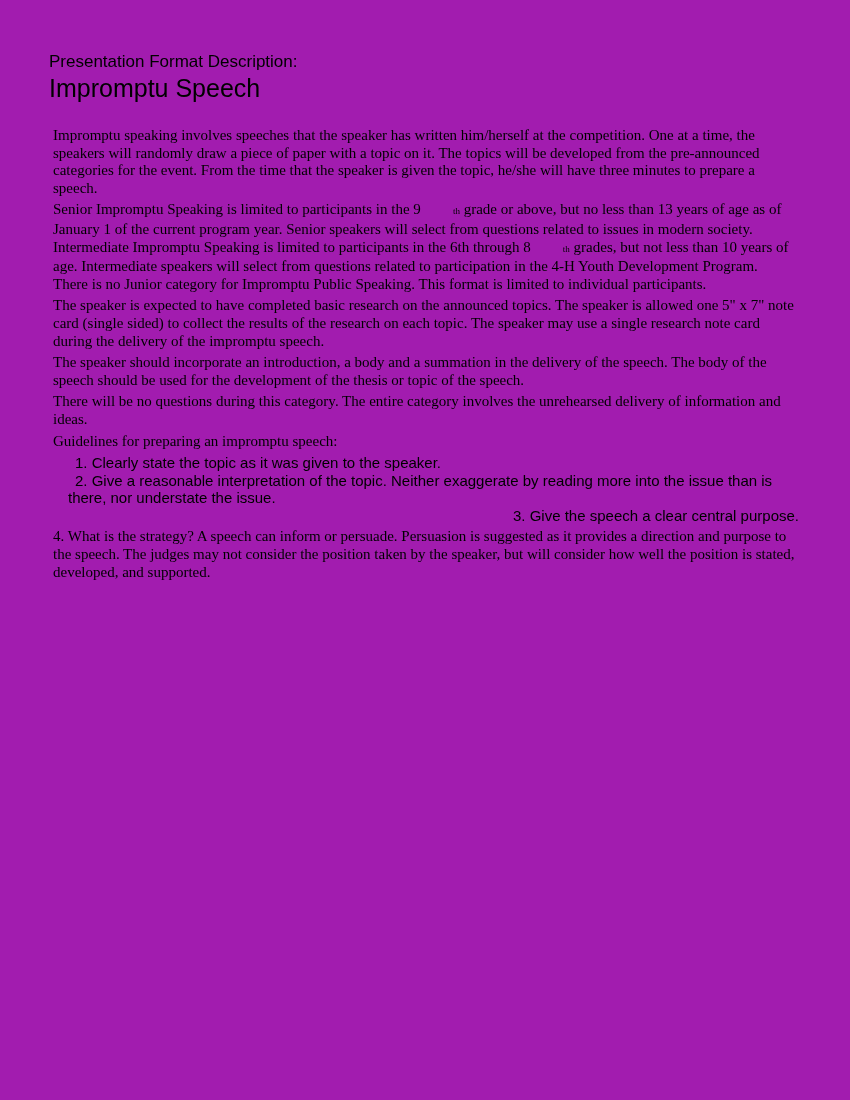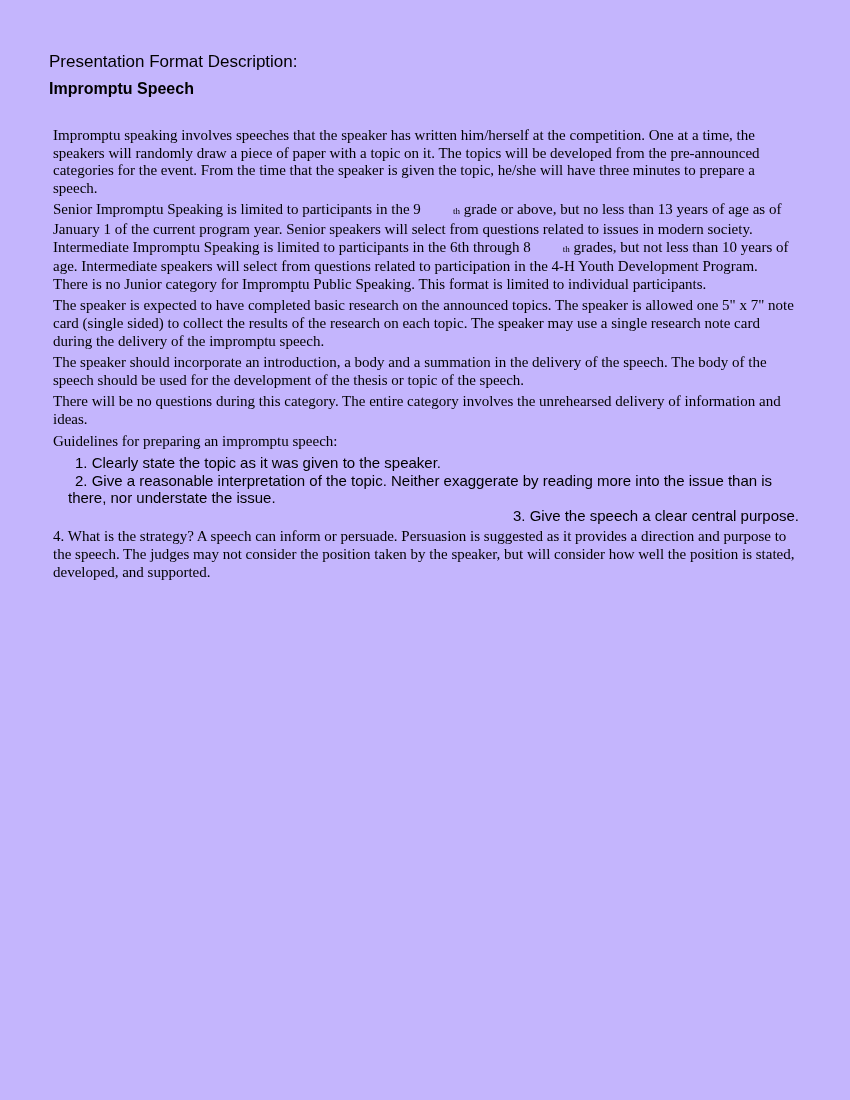--- a/index.html
+++ b/index.html
@@ -12,32 +12,32 @@
     height: 1100px;
     font-family: "Liberation Sans", "DejaVu Sans", sans-serif;
     color: #000000;
     overflow: hidden;
   }
   .page {
     box-sizing: border-box;
     width: 850px;
     height: 1100px;
     padding: 51px 49px 0 49px;
-    background: #c4b5fd;
+    background: #a21caf;
   }
   .doc-subtitle {
     font-size: 17px;
     line-height: 21px;
     font-weight: normal;
     margin: 0;
   }
   .doc-title {
-    font-size: 16px;
+    font-size: 25px;
     line-height: 29px;
-    font-weight: bold;
+    font-weight: normal;
     margin: 2px 0 0 0;
   }
   .body-text {
     margin-top: 24px;
     width: 750px;
     font-size: 15px;
     line-height: 17.6px;
   }
   .body-text p {
     margin: 4px;

